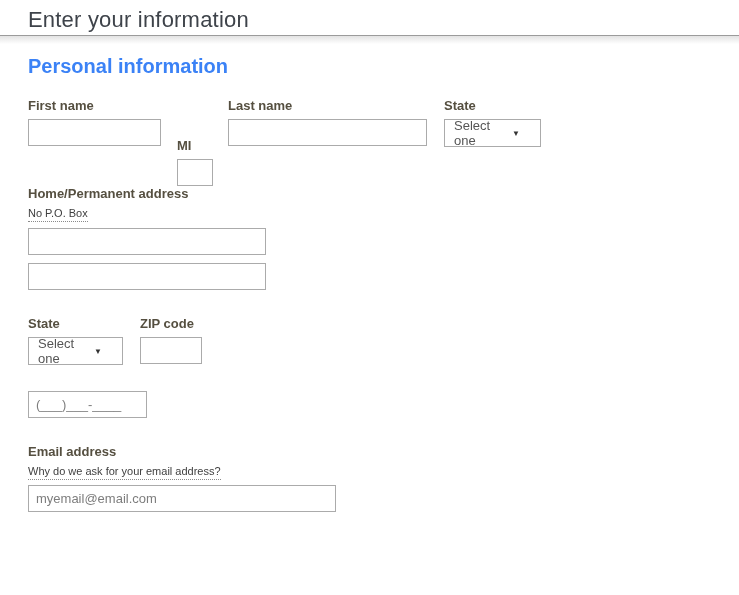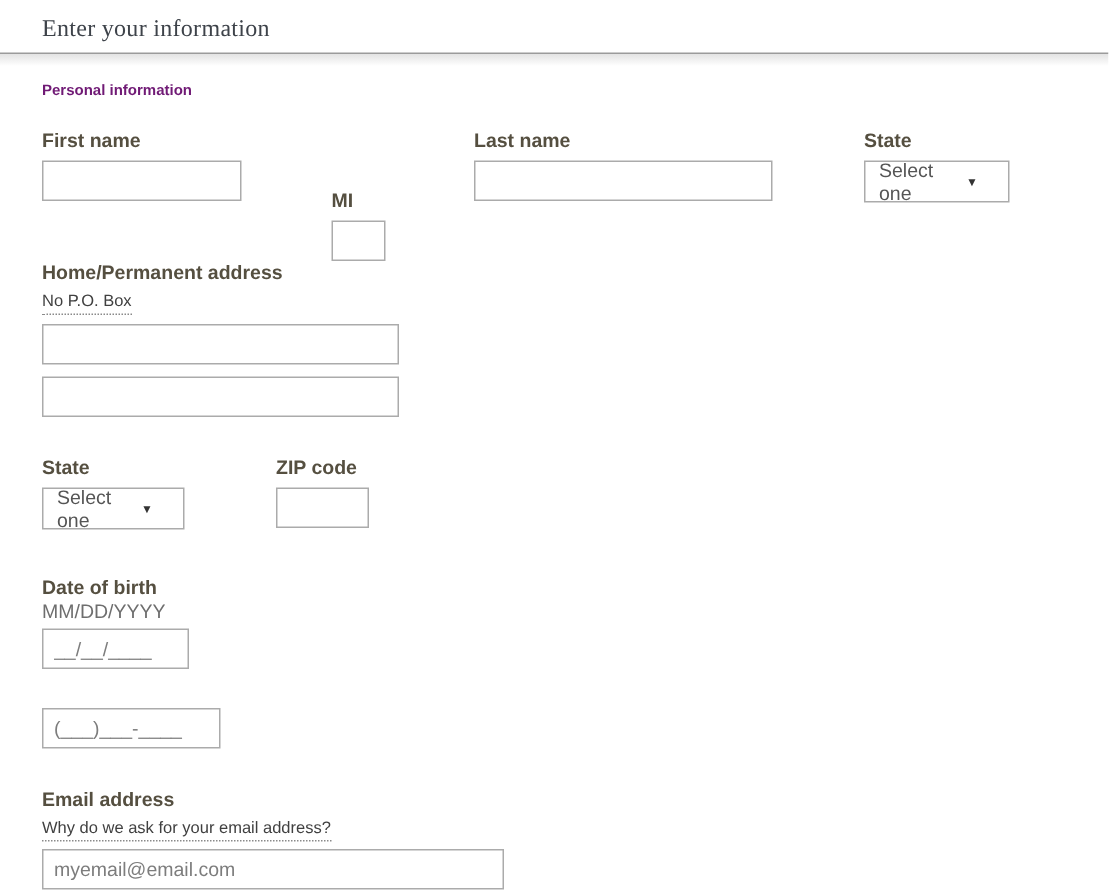--- a/index.html
+++ b/index.html
@@ -9,38 +9,38 @@
     height: 595px;
     background: #ffffff;
     font-family: "Liberation Sans", sans-serif;
     overflow: hidden;
   }
 
   
   .page-title {
     margin: 0;
     padding: 9px 0 0 28px;
-    font-family: Liberation Serif, serif;
+    font-family: Liberation Sans, sans-serif;
     font-weight: 400;
-    font-size: 16px;
+    font-size: 22px;
     line-height: 22px;
     color: #3e434a;
     letter-spacing: 0.2px;
   }
   .divider { margin-top: 4px; height: 1px; background: #9b9b9b; }
   .divider-shadow { height: 8px; background: linear-gradient(#e3e3e3, #ffffff); }
 
   
   .content { padding-left: 28px; }
 
   .section-heading {
     margin: 11px 0 0 0;
-    font-size: 10px;
+    font-size: 20px;
     font-weight: bold;
-    color: #701a75;
+    color: #3b82f6;
   }
 
   .label {
     display: block;
     font-size: 13px;
     font-weight: bold;
     color: #554f40;
     line-height: 15px;
   }
 
@@ -80,21 +80,21 @@
     justify-content: space-between;
     border: 1px solid #ababab;
     background: #ffffff;
     height: 28px;
     padding: 0 20px 0 9px;
     cursor: pointer;
   }
   .select-value { font-size: 13px; color: #555555; }
   .select-arrow { font-size: 8px; color: #333333; margin-left: 10px; }
 
-  .row { display: flex; align-items: flex-start; gap: 44px; }
+  .row { display: flex; align-items: flex-start; }
   .field .label { margin-bottom: 6px; }
 
   
   .name-row { margin-top: 20px; }
   .f-first   { width: 133px; margin-right: 16px; }
   .f-first input { width: 133px; }
   .f-mi      { width: 36px;  margin-right: 15px; margin-top: 40px; }
   .f-mi input { width: 36px; }
   .f-last    { width: 199px; margin-right: 17px; }
   .f-last input { width: 199px; }
@@ -179,25 +179,20 @@
         <span class="select-value">Select one</span>
         <span class="select-arrow">▼</span>
       </div>
     </div>
     <div class="field f-zip">
       <label class="label">ZIP code</label>
       <input class="text-input" type="text" value="" style="">
     </div>
   </div>
 
-  <div class="dob-group">
-    <label class="label">Date of birth</label>
-    <span class="muted dob-hint">MM/DD/YYYY</span>
-    <input class="text-input dob-input" type="text" placeholder="__/__/____" style="">
-  </div>
 
   <div class="phone-group">
     <input class="text-input phone-input" type="text" placeholder="(___)___-____" style="">
   </div>
 
   <div class="email-group">
     <label class="label">Email address</label>
     <div class="email-link-wrap">
       <a class="dotted-link">Why do we ask for your email address?</a>
     </div>

